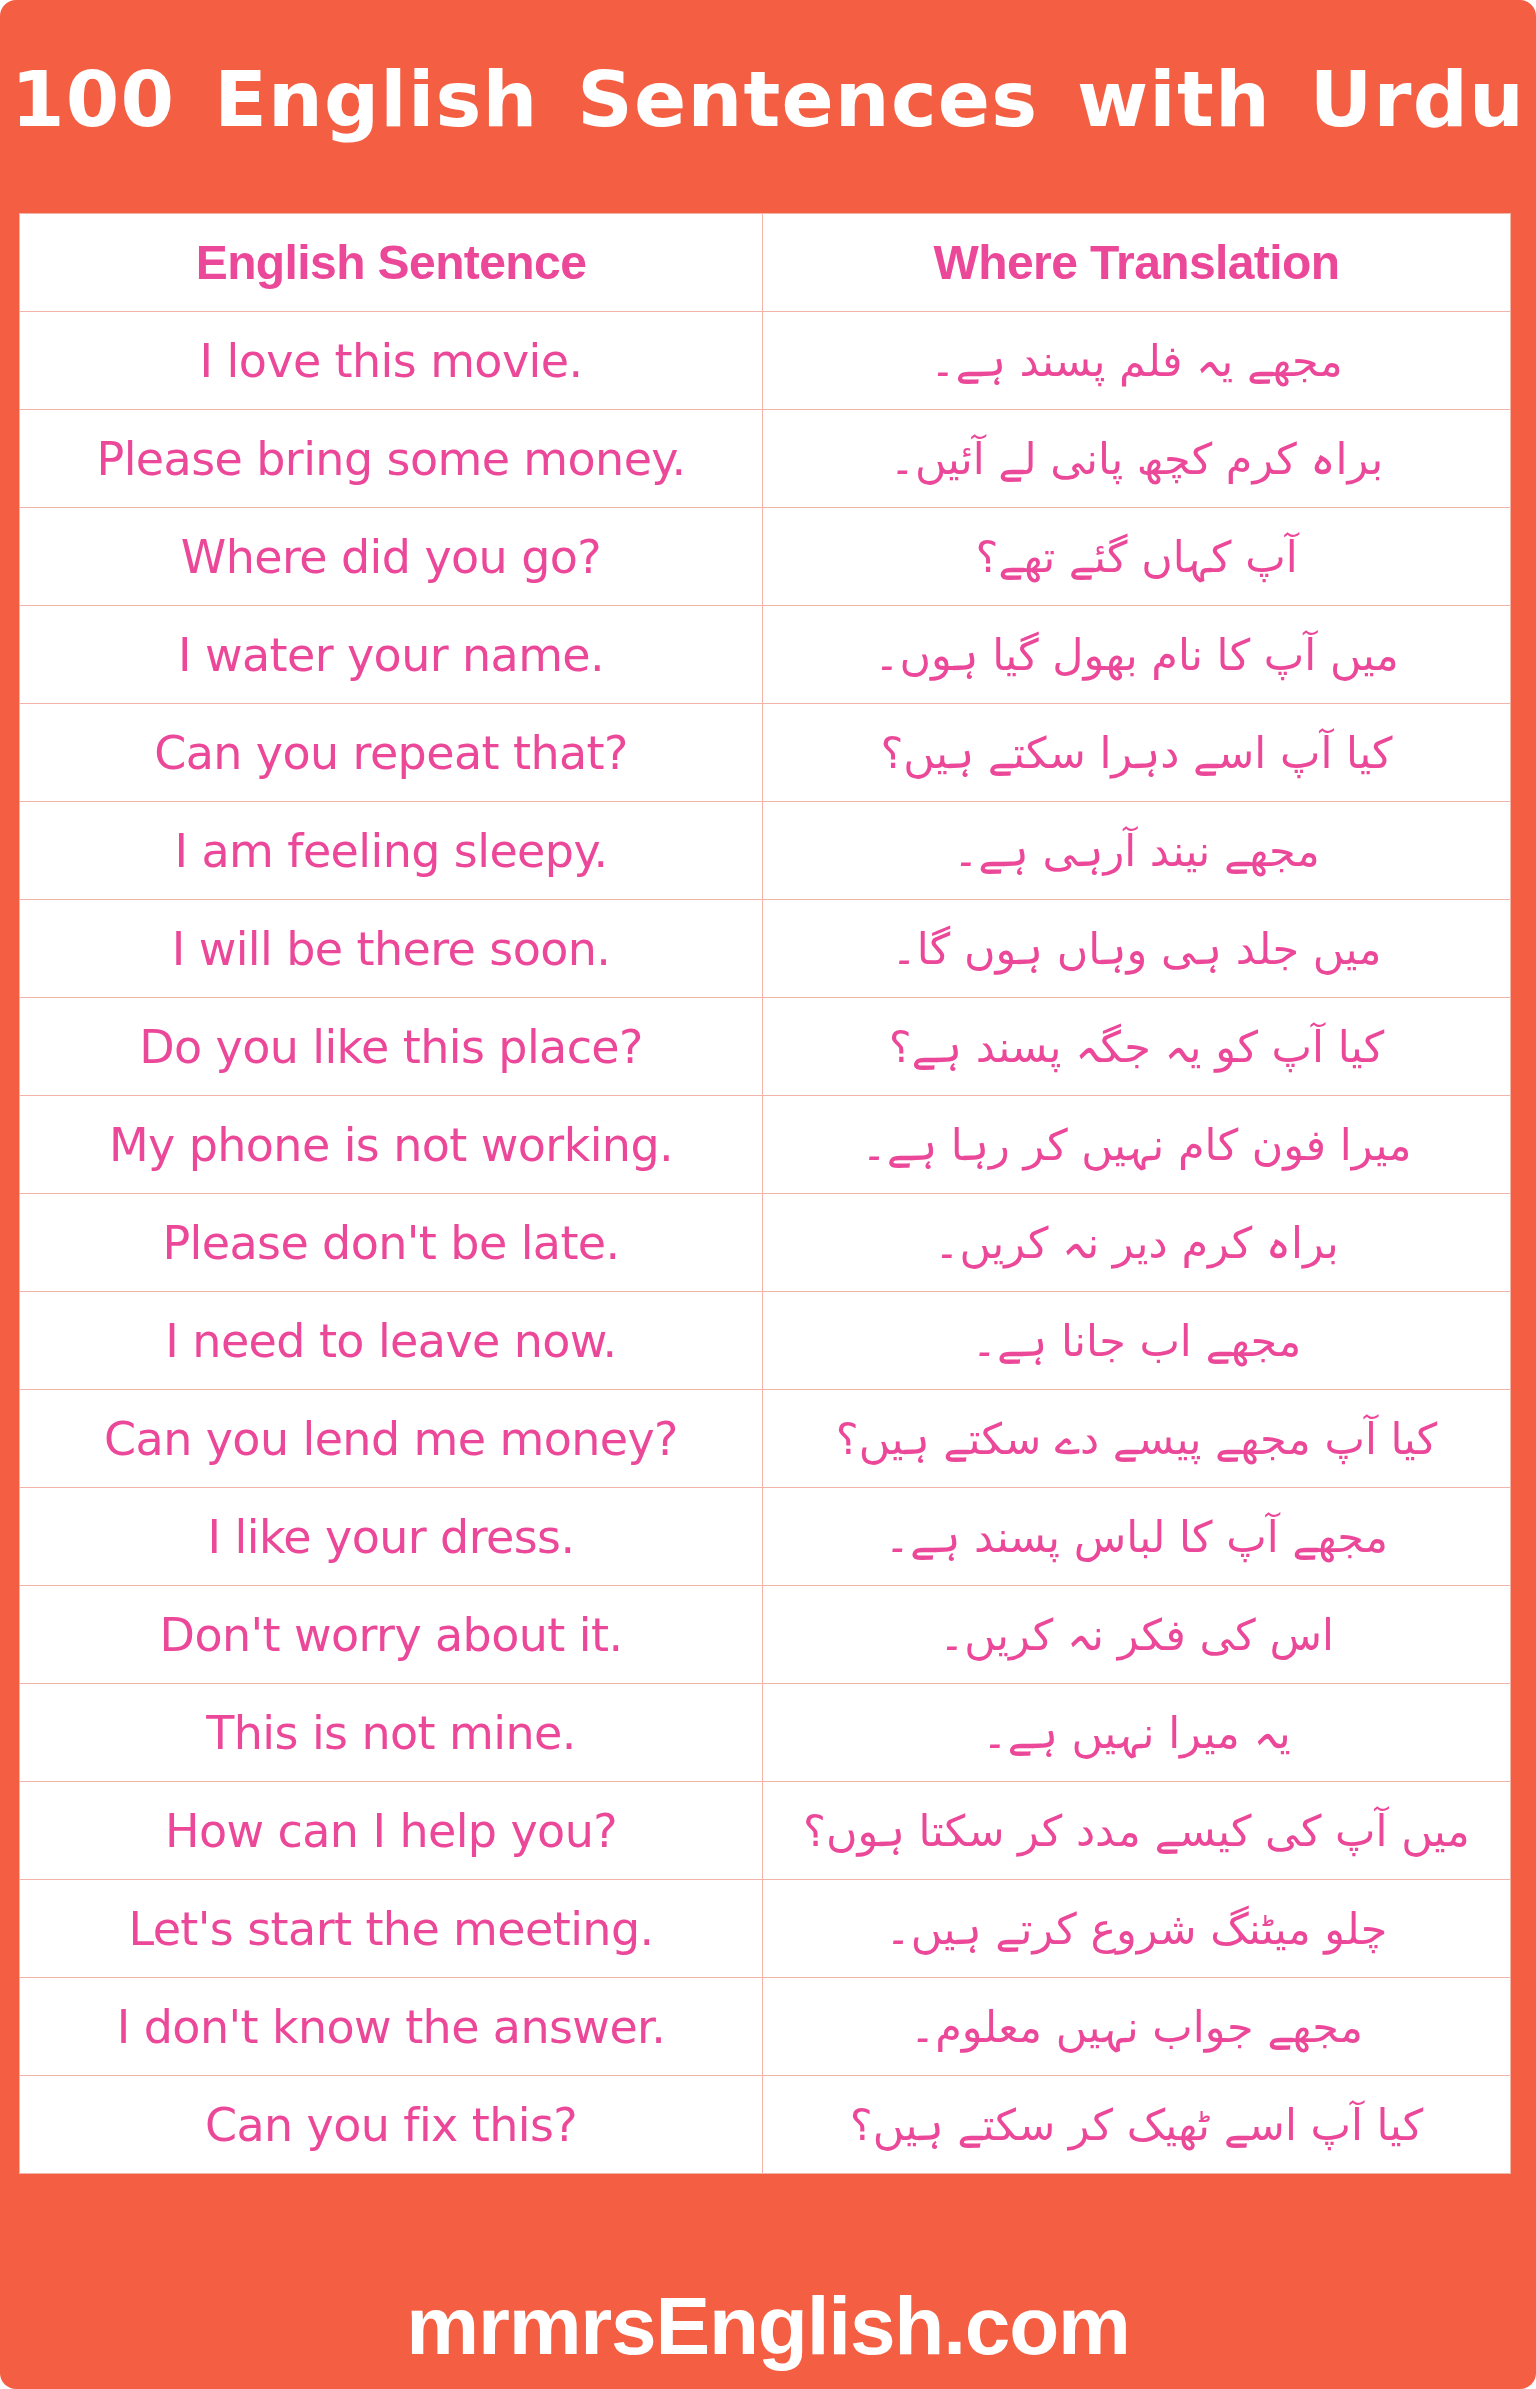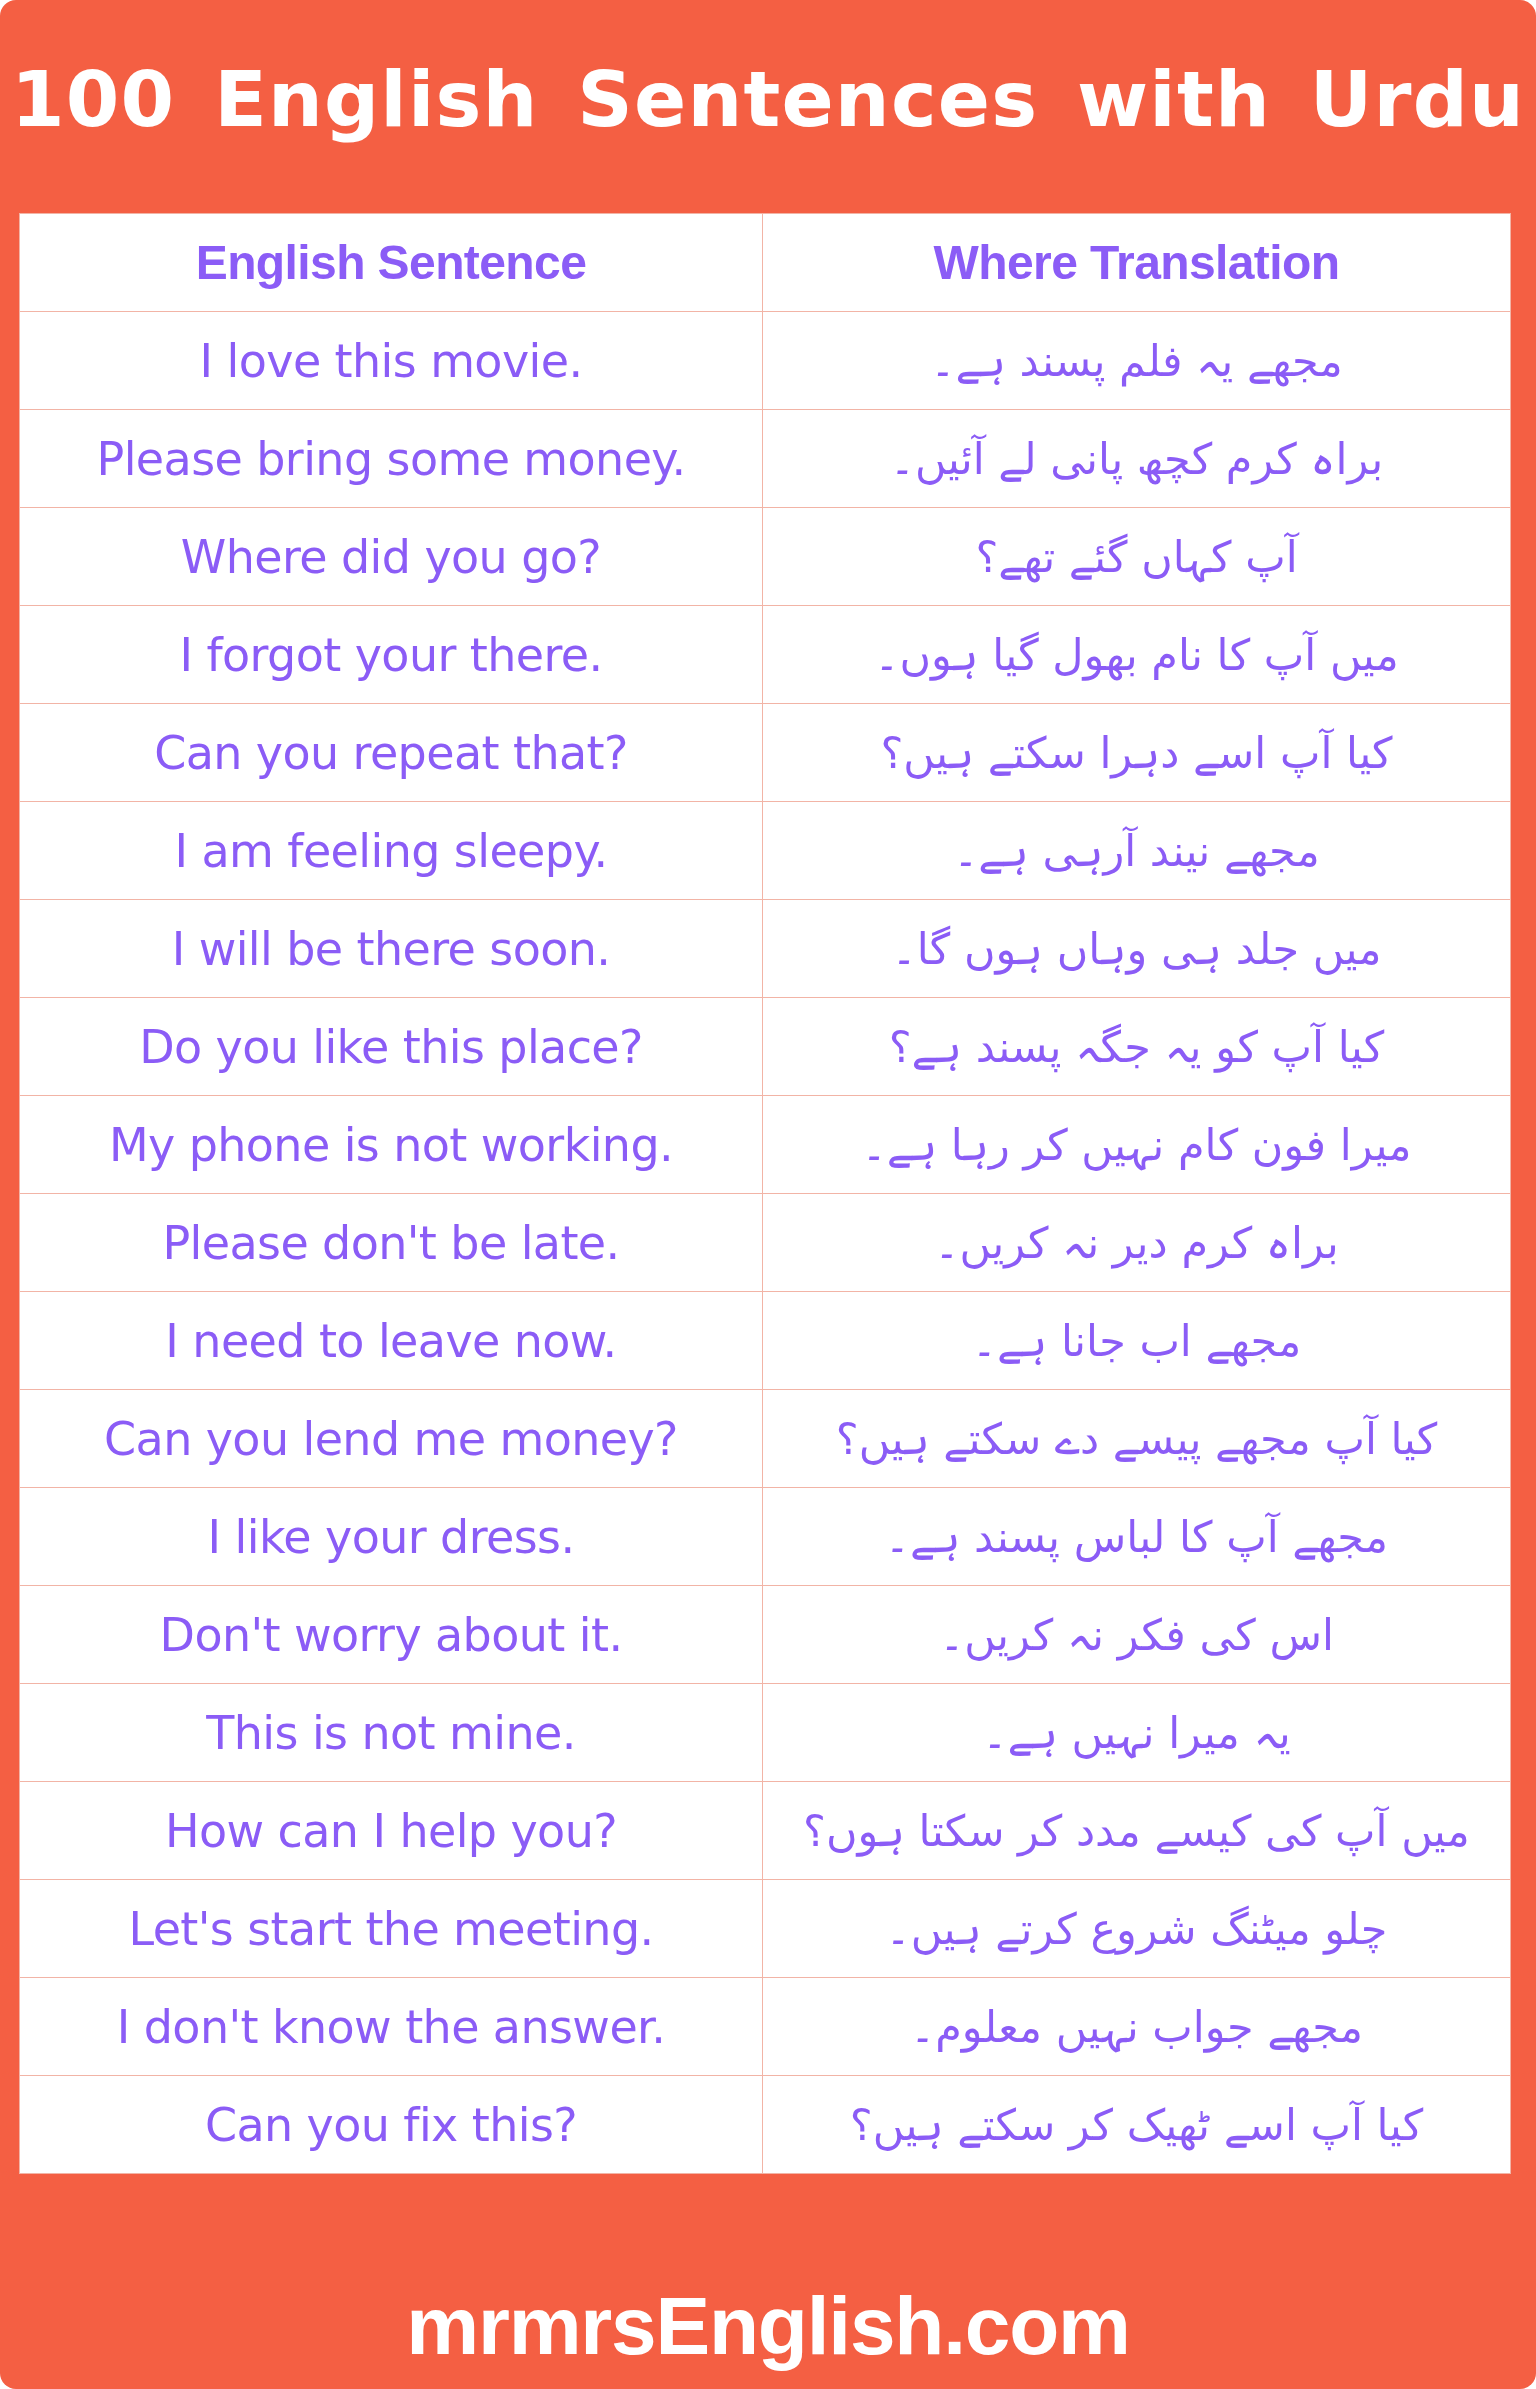--- a/index.html
+++ b/index.html
@@ -47,21 +47,21 @@
       background: #ffffff;
       border-collapse: collapse;
       table-layout: fixed;
     }
     .table td, .table th {
       height: 97px;
       padding: 0;
       border: 1.2px solid #F2B4A6;
       text-align: center;
       vertical-align: middle;
-      color: #8b5cf6;
+      color: #ec4899;
       overflow: hidden;
       white-space: nowrap;
       margin-left: 20px;
     }
     .table th {
       font-family: "Liberation Sans", sans-serif;
       font-weight: bold;
       font-size: 48px;
       letter-spacing: -0.6px;
     }
@@ -118,21 +118,21 @@
       </tr>
       <tr>
         <td class="en">Please bring some money.</td>
         <td class="ur">براہ کرم کچھ پانی لے آئیں۔</td>
       </tr>
       <tr>
         <td class="en">Where did you go?</td>
         <td class="ur">آپ کہاں گئے تھے؟</td>
       </tr>
       <tr>
-        <td class="en">I forgot your there.</td>
+        <td class="en">I water your name.</td>
         <td class="ur">میں آپ کا نام بھول گیا ہوں۔</td>
       </tr>
       <tr>
         <td class="en">Can you repeat that?</td>
         <td class="ur">کیا آپ اسے دہرا سکتے ہیں؟</td>
       </tr>
       <tr>
         <td class="en">I am feeling sleepy.</td>
         <td class="ur">مجھے نیند آرہی ہے۔</td>
       </tr>

